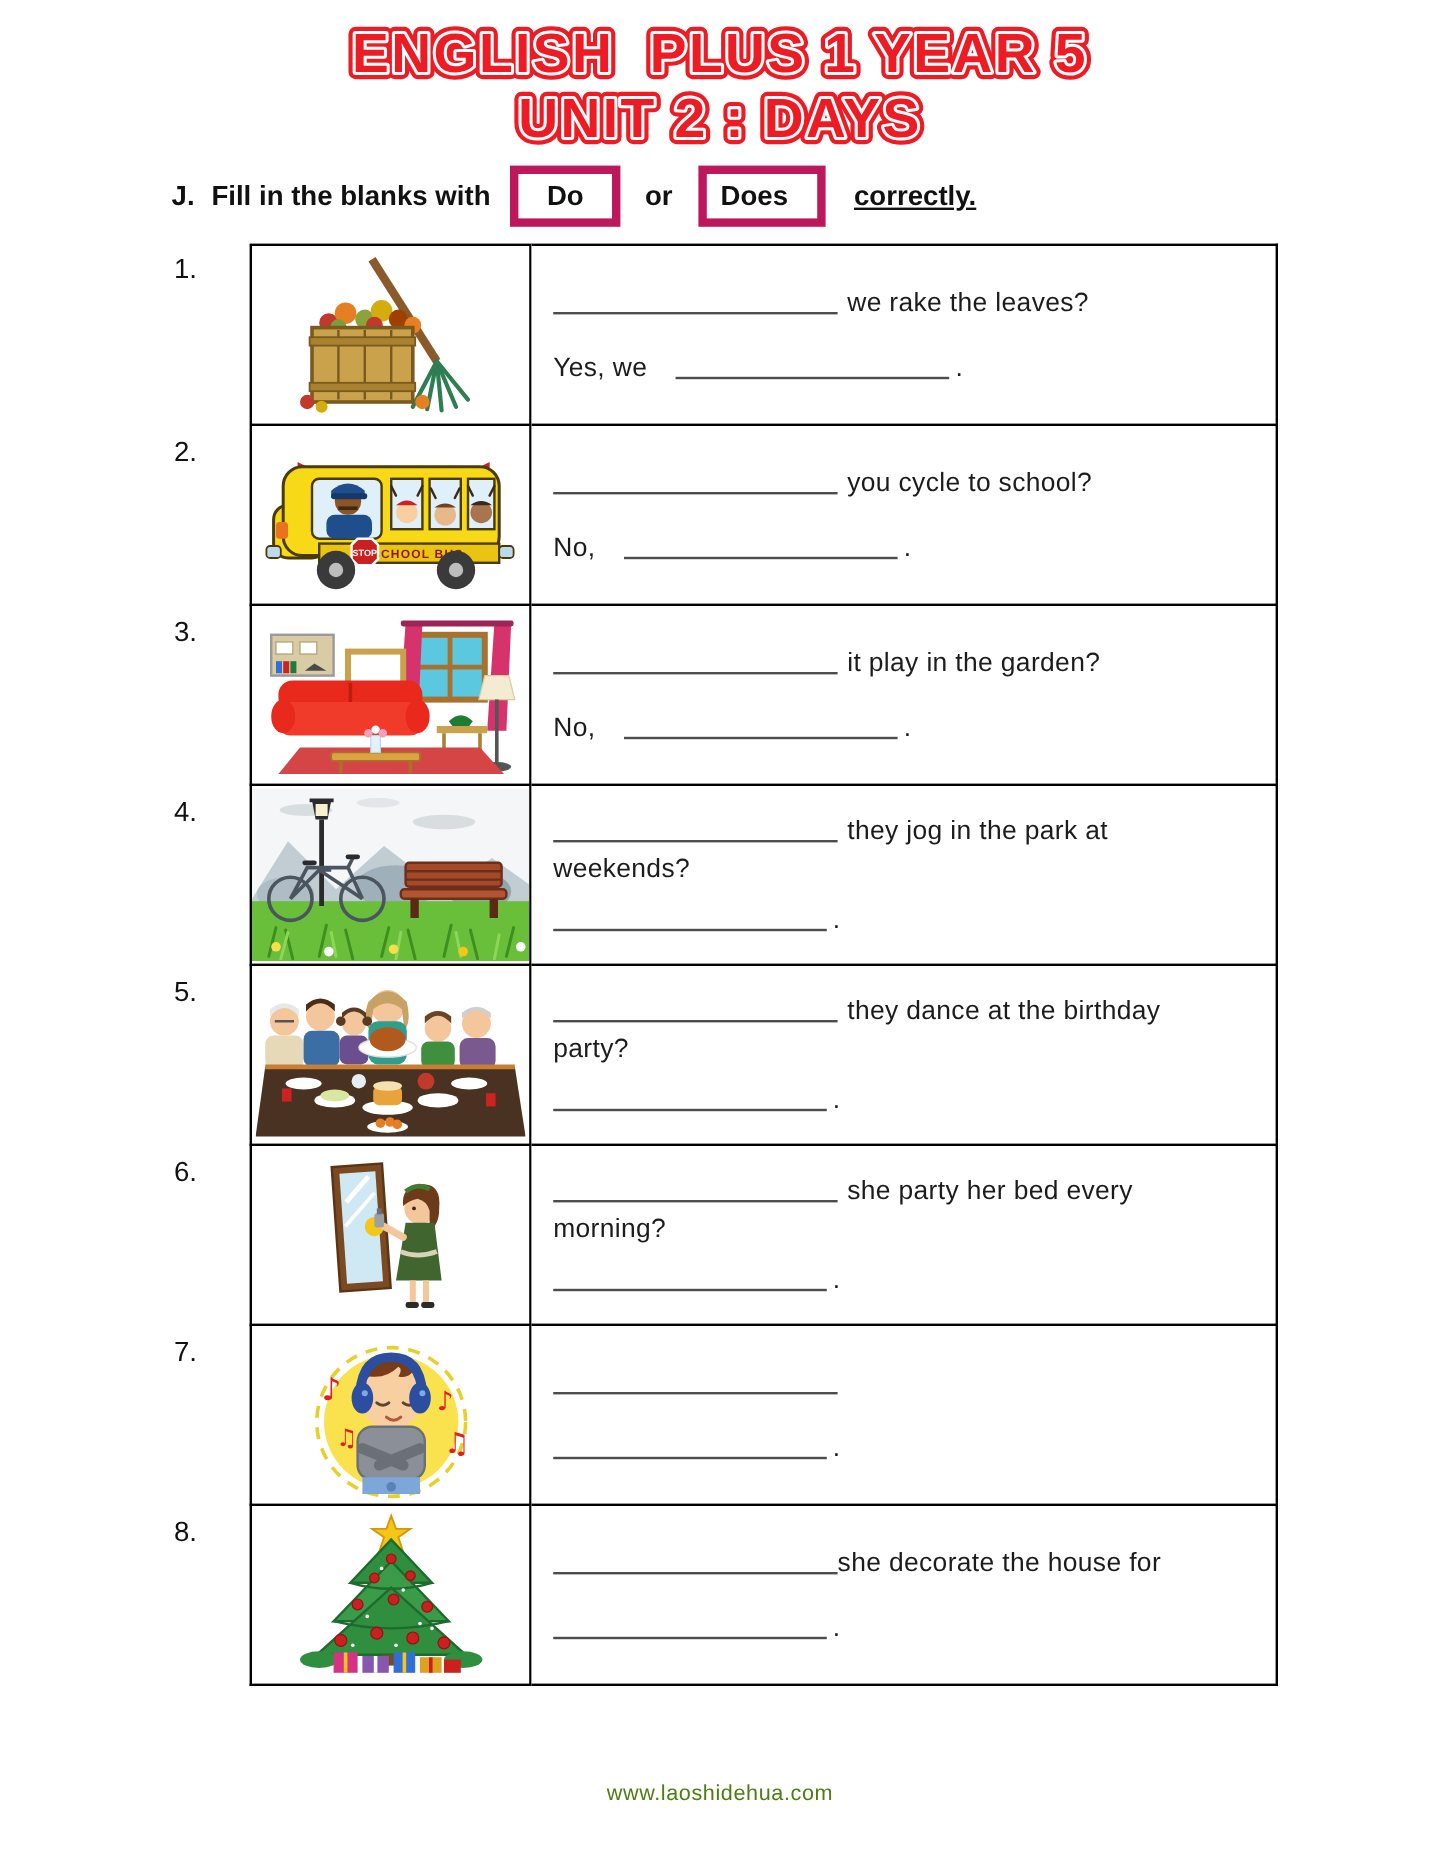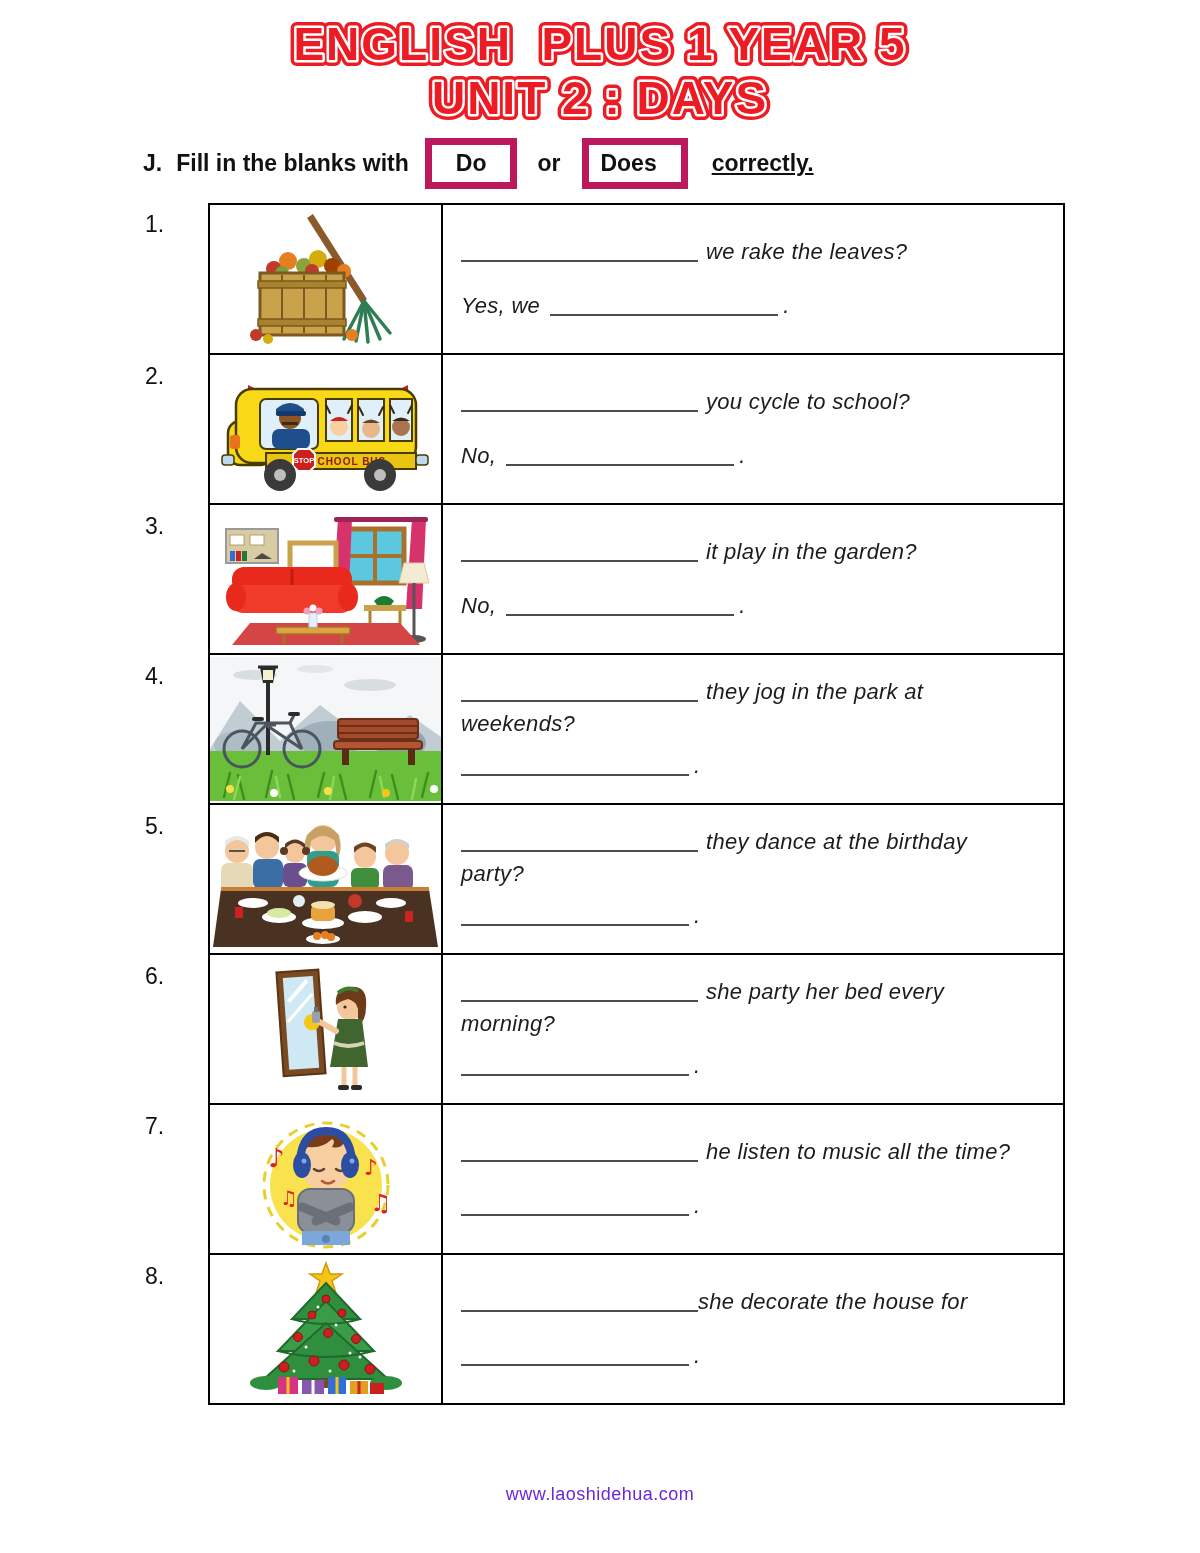--- a/index.html
+++ b/index.html
@@ -21,31 +21,31 @@
   .after-text{margin-left:2px;text-decoration:underline;}
 
   
   .sheet{margin-left:145px;}
   .row{display:grid;grid-template-columns:63px 235px 622px;}
   .num{font-size:23px;padding-top:8px;color:#111;}
   .cell-img{border:2px solid #000;min-height:148px;display:flex;align-items:center;justify-content:center;background:#fff;}
   .cell-text{border:2px solid #000;border-left:none;padding:10px 18px;display:flex;flex-direction:column;justify-content:space-evenly;background:#fff;}
   .row + .row .cell-img,.row + .row .cell-text{border-top:none;}
 
-  .q,.a{font-size:22px;letter-spacing:.3px;line-height:1.45;color:#1c1c1c;font-style:italic;}
+  .q,.a{font-size:22px;letter-spacing:.3px;line-height:1.45;color:#1c1c1c;}
   .blank{display:inline-block;width:237px;height:20px;border-bottom:2px solid #4d4d4d;vertical-align:-3px;margin-right:8px;}
   .no-gap .q .blank{margin-right:0;}
   .a .blank{width:228px;margin-right:0;}
-  .a-pre{margin-right:10px;}
+  .a-pre{margin-right:24px;}
   .a-pre:empty{margin:0;}
   .a-post{margin-left:5px;}
   .q2:empty{display:none;}
 
   
-  .footer{position:absolute;left:0;bottom:62px;width:1200px;text-align:center;font-size:18px;letter-spacing:.5px;color:#6d28d9;}
+  .footer{position:absolute;left:0;bottom:62px;width:1200px;text-align:center;font-size:18px;letter-spacing:.5px;color:#4d7c0f;}
 
   .note{font-family:"DejaVu Sans",sans-serif;}
 </style>
 </head>
 <body>
 
 <div class="page">
 
   <svg class="title-svg" width="820" height="118" viewBox="0 0 820 118">
     <text class="t-outer" x="410" y="46">ENGLISH  PLUS 1 YEAR 5</text>
@@ -369,21 +369,21 @@
             <ellipse cx="132" cy="56" rx="9" ry="13" fill="#2b4ea0"></ellipse>
           <circle cx="86" cy="52" r="2.5" fill="#7fa8e8"></circle>
             <circle cx="134" cy="52" r="2.5" fill="#7fa8e8"></circle>
           <rect x="80" y="80" width="56" height="44" rx="12" fill="#8a8f98" stroke="#6b7078" stroke-width="2"></rect>
           <path d="M84 98 L118 112 M132 98 L98 112" stroke="#6b7078" stroke-width="9" stroke-linecap="round"></path>
           <rect x="84" y="122" width="48" height="14" fill="#7da7d9"></rect>
           <circle cx="108" cy="130" r="4" fill="#5a82b8"></circle>
         </svg>
       </div>
       <div class="cell-text">
-        <div class="q"><span class="blank"></span><span>he listen to music all the time?</span></div>
+        <div class="q"><span class="blank"></span></div>
         <div class="a"><span class="a-pre"></span><span class="blank"></span><span class="a-post">.</span></div>
       </div>
     </div>
 
     <div class="row no-gap">
       <div class="num">8.</div>
       <div class="cell-img">
         <svg width="215" height="140" viewBox="0 0 215 140">
           <polygon points="108,4 112,15 124,15 114,22 118,34 108,27 98,34 102,22 92,15 104,15" fill="#f5c518" stroke="#d4960a" stroke-width="1.5"></polygon>
           <polygon points="108,24 142,60 74,60" fill="#2f8f3f" stroke="#1f6b2d" stroke-width="2"></polygon>

